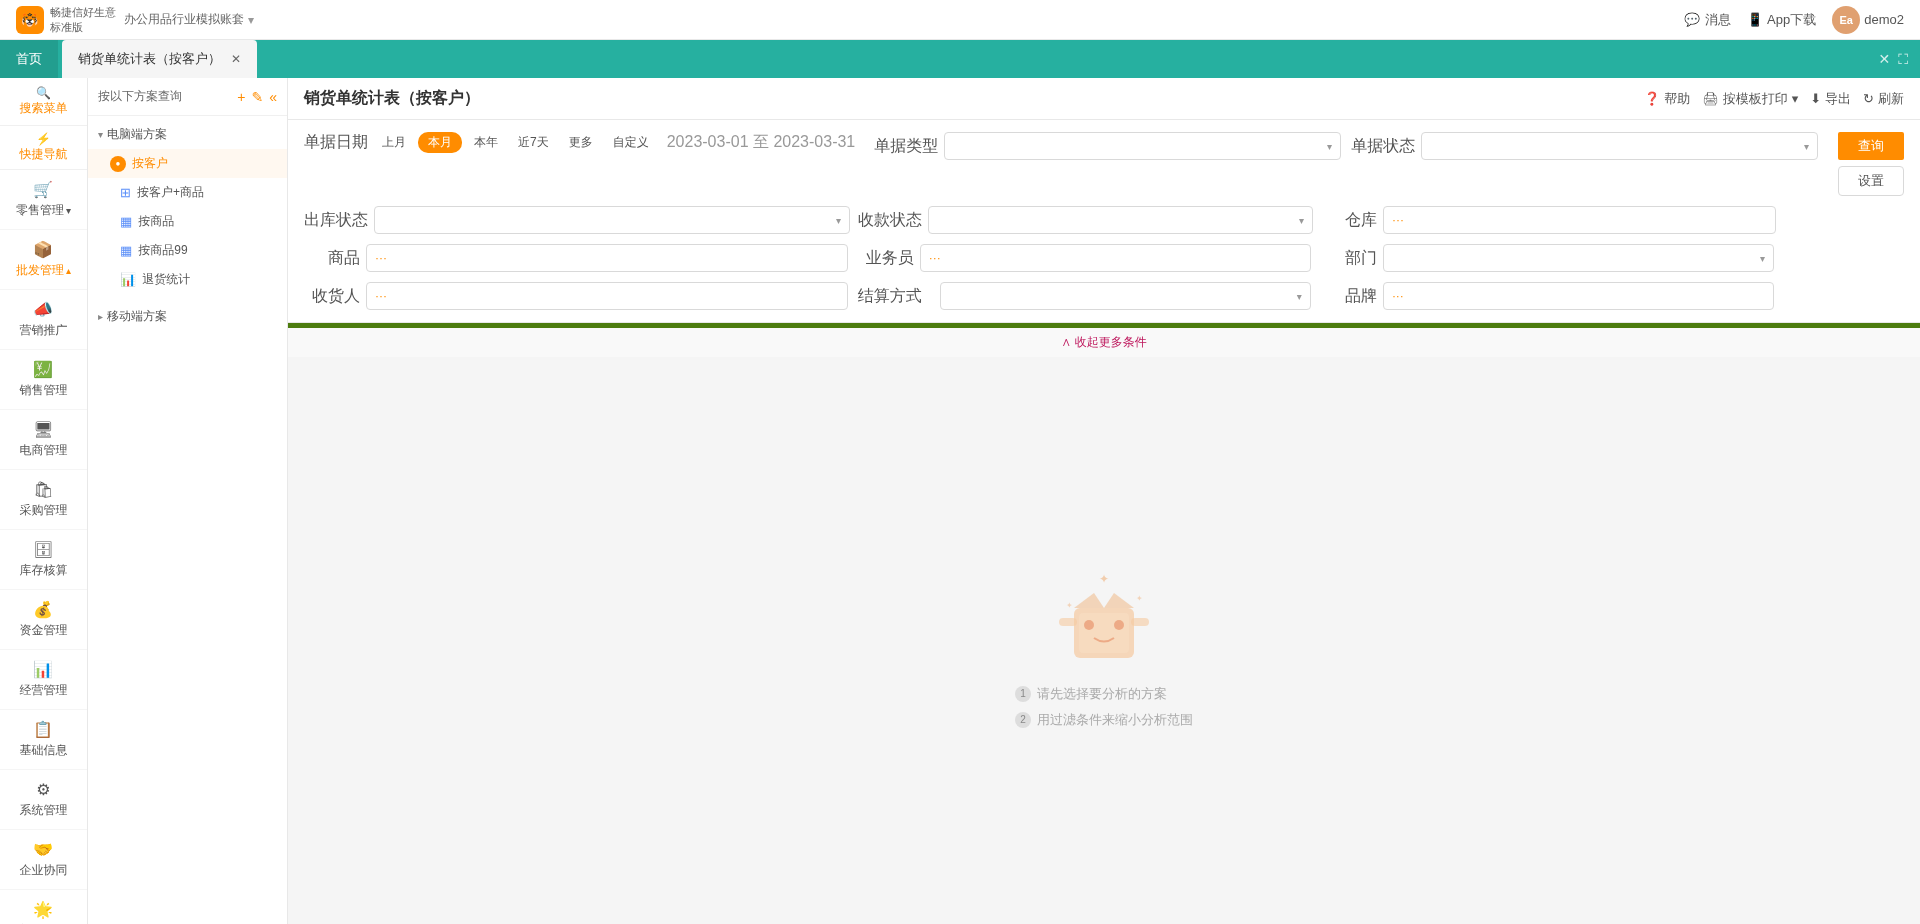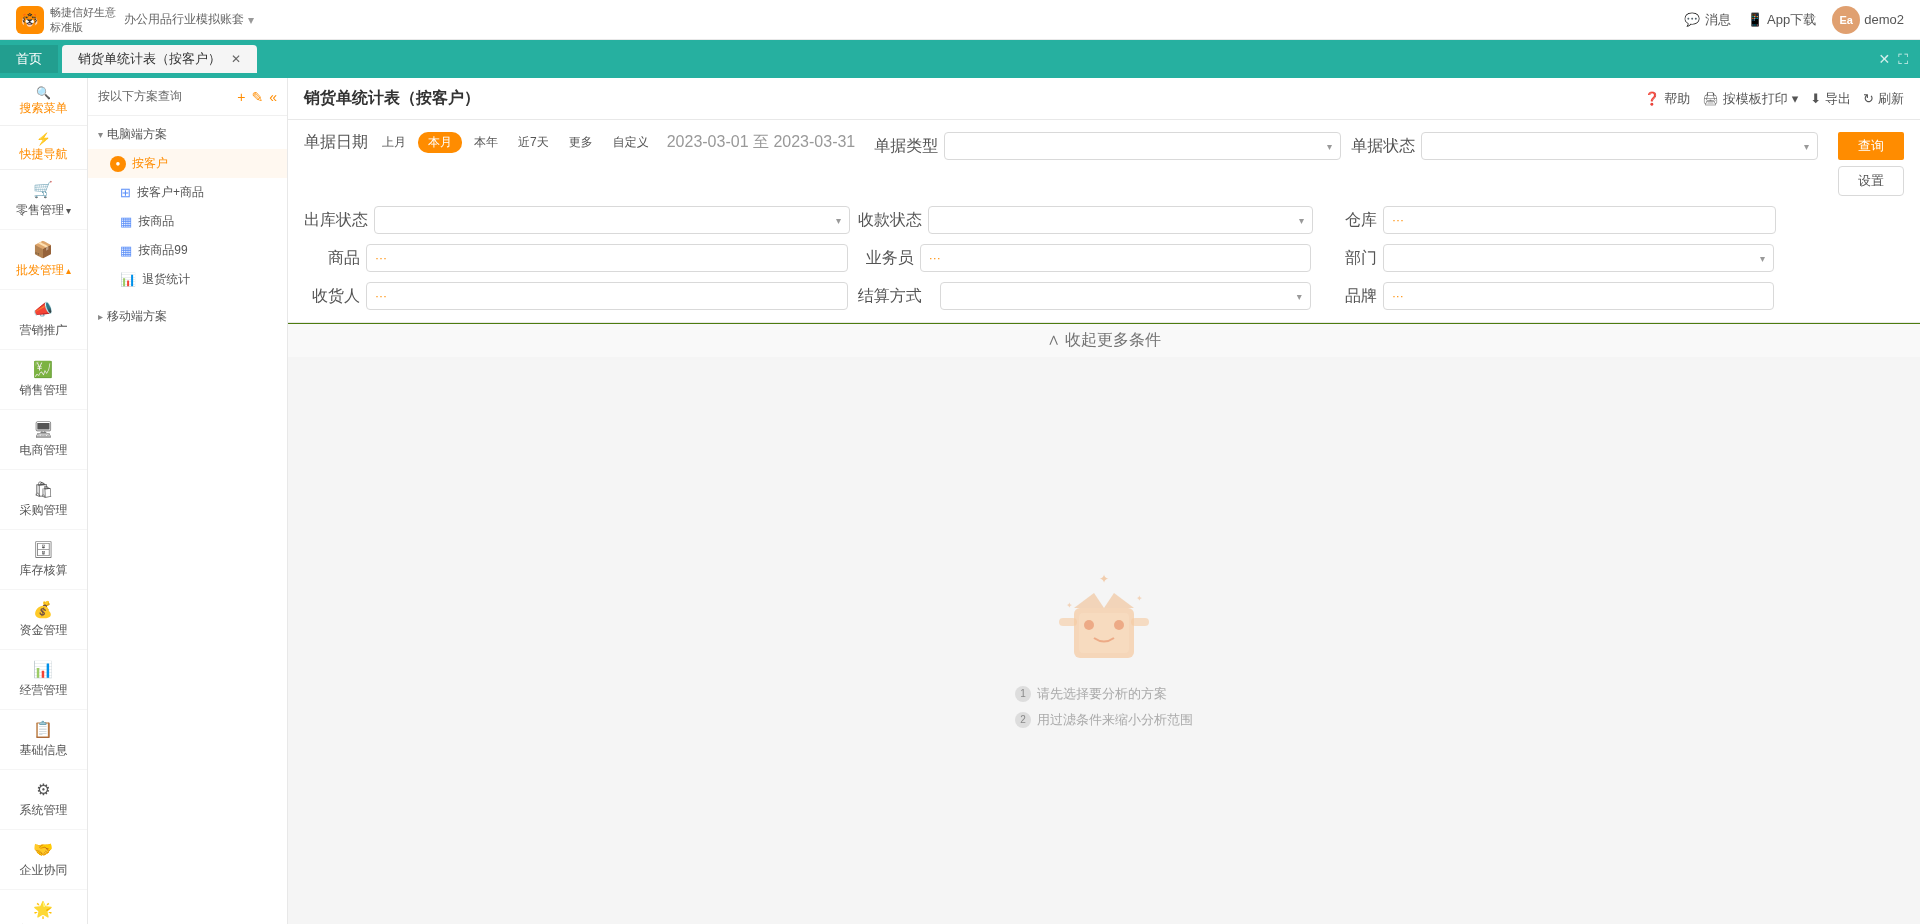--- a/index.html
+++ b/index.html
@@ -30,21 +30,21 @@
     .tab-bar {
       height: 38px;
       background: #26b0a0;
       display: flex;
       align-items: center;
       padding: 0;
       flex-shrink: 0;
       position: relative;
     }
     .tab-item {
-      height: 28px;
+      height: 38px;
       display: flex;
       align-items: center;
       padding: 0 16px;
       font-size: 13px;
       cursor: pointer;
       color: rgba(255,255,255,0.85);
       gap: 6px;
     }
     .tab-item.home-tab { background: rgba(0,0,0,0.1); color: white; }
     .tab-item.active-tab { background: #f5f5f5; color: #333; border-radius: 4px 4px 0 0; margin-left: 4px; }
@@ -224,25 +224,25 @@
       border: 1px solid #d9d9d9;
       border-radius: 4px;
       padding: 5px 16px;
       font-size: 13px;
       cursor: pointer;
       white-space: nowrap;
     }
     .collapse-btn {
       text-align: center;
       padding: 6px;
-      color: #737373;
-      font-size: 16px;
+      color: #be185d;
+      font-size: 12px;
       cursor: pointer;
       background: #f9f9f9;
-      border-top: 1px solid #4d7c0f;
+      border-top: 5px solid #4d7c0f;
     }
 
     
     .empty-state {
       flex: 1;
       display: flex;
       flex-direction: column;
       align-items: center;
       justify-content: center;
       gap: 12px;

